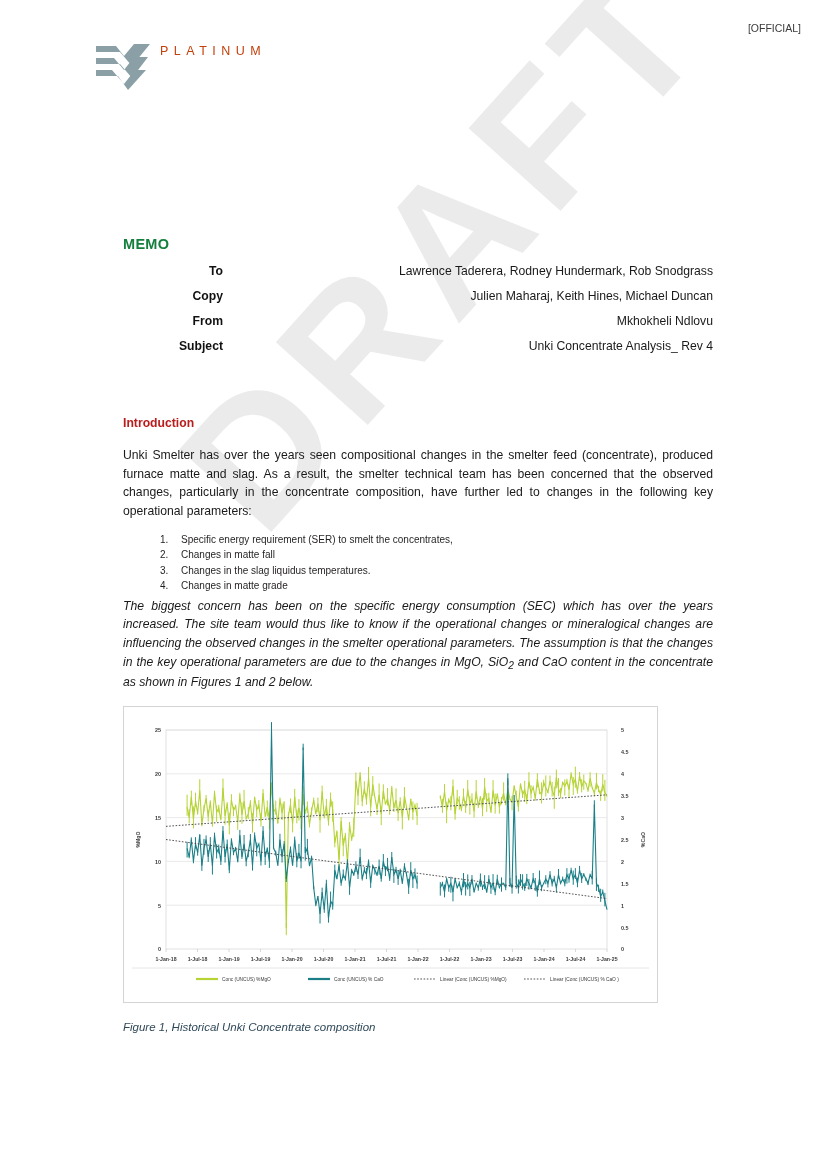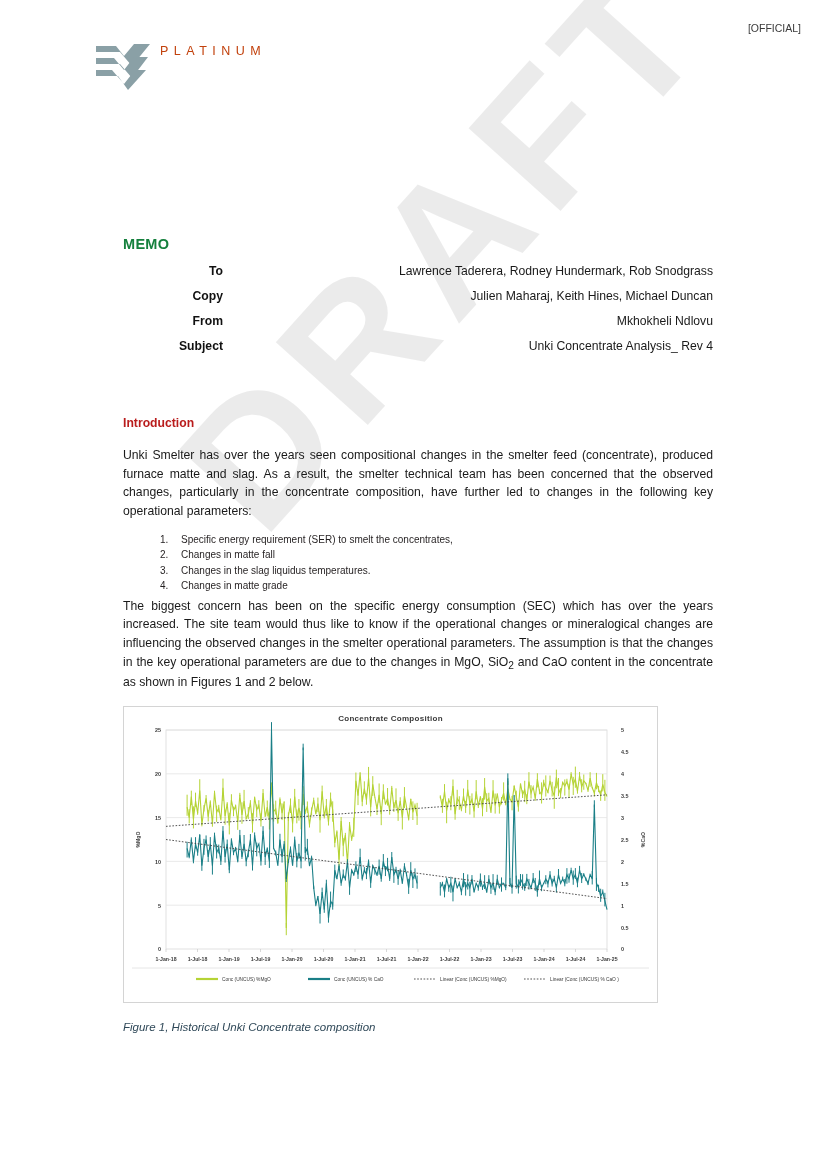--- a/index.html
+++ b/index.html
@@ -117,21 +117,21 @@
   }
 
   ol.params {
     margin: 12px 0 4px 0;
     padding-left: 48px;
     font-size: 10px;
     line-height: 1.52;
   }
   ol.params li { padding-left: 10px; margin: 0; }
 
-  .para-2 { margin-top: 4px; }
+  .para-2 { margin-top: 4px; font-style: italic; }
 
   
   .figure-wrap {
     margin-top: 14px;
     width: 535px;
     height: 297px;
     border: 1px solid #d4d4d4;
     background: #fff;
     position: relative;
     box-sizing: border-box;
@@ -206,21 +206,20 @@
   <ol class="params">
     <li>Specific energy requirement (SER) to smelt the concentrates,</li>
     <li>Changes in matte fall</li>
     <li>Changes in the slag liquidus temperatures.</li>
     <li>Changes in matte grade</li>
   </ol>
 
   <p class="para para-2"><span> The biggest concern has been on the specific energy consumption (SEC) which has over the years increased. The site team would thus like to know if the operational changes or mineralogical changes are influencing the observed changes in the smelter operational parameters. The assumption is that the changes in the key operational parameters are due to the changes in MgO, SiO</span><sub>2</sub><span> and CaO content in the concentrate as shown in Figures 1 and 2 below.</span></p>
 
   <div class="figure-wrap">
-    <div class="chart-title">Concentrate Composition</div>
     <svg class="chart-svg" id="chart" width="533" height="295">
         <rect x="42" y="23" width="441" height="219" fill="#fff" stroke="#d9d9d9" stroke-width="0.8"></rect>
         <text x="37" y="244.4" font-size="5.4" text-anchor="end" fill="#3a3a3a" font-family="&quot;Liberation Sans&quot;, sans-serif" font-weight="bold">0</text>
         <line x1="42" y1="198.2" x2="483" y2="198.2" stroke="#e4e4e4" stroke-width="0.8"></line>
         <text x="37" y="200.6" font-size="5.4" text-anchor="end" fill="#3a3a3a" font-family="&quot;Liberation Sans&quot;, sans-serif" font-weight="bold">5</text>
         <line x1="42" y1="154.39999999999998" x2="483" y2="154.39999999999998" stroke="#e4e4e4" stroke-width="0.8"></line>
         <text x="37" y="156.79999999999998" font-size="5.4" text-anchor="end" fill="#3a3a3a" font-family="&quot;Liberation Sans&quot;, sans-serif" font-weight="bold">10</text>
         <line x1="42" y1="110.6" x2="483" y2="110.6" stroke="#e4e4e4" stroke-width="0.8"></line>
         <text x="37" y="113" font-size="5.4" text-anchor="end" fill="#3a3a3a" font-family="&quot;Liberation Sans&quot;, sans-serif" font-weight="bold">15</text>
         <line x1="42" y1="66.79999999999998" x2="483" y2="66.79999999999998" stroke="#e4e4e4" stroke-width="0.8"></line>

